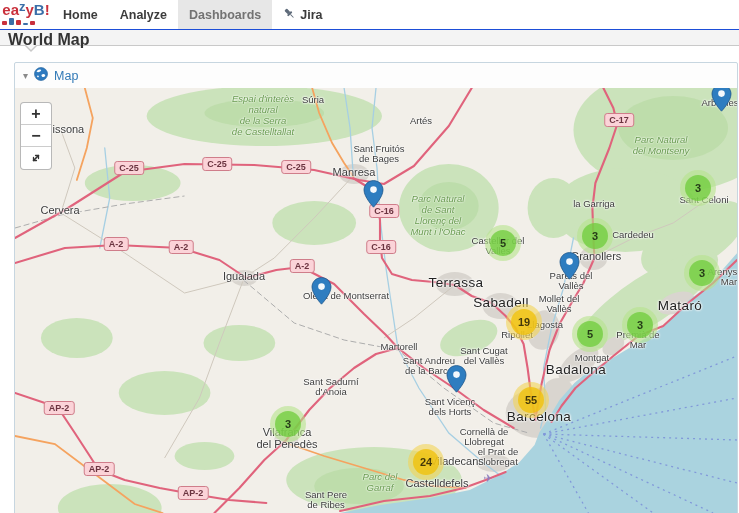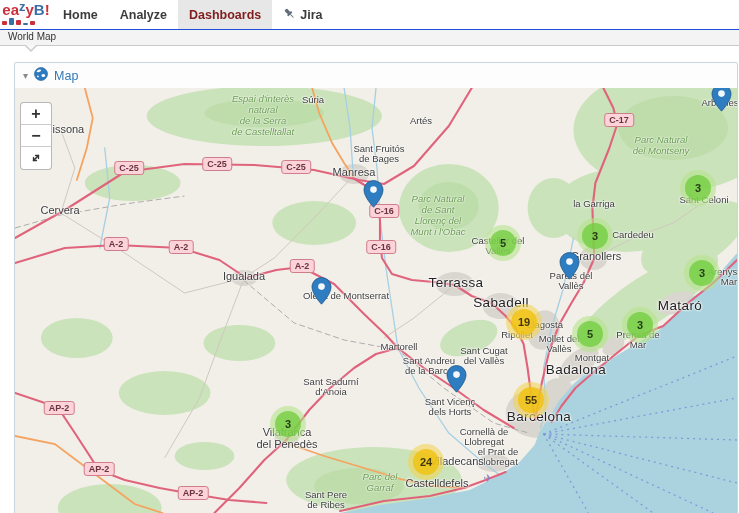--- a/index.html
+++ b/index.html
@@ -8,26 +8,26 @@
   .topnav{position:absolute;left:0;top:0;width:739px;height:29px;background:#fff;
     border-bottom:1px solid #1d4ed8;display:flex;align-items:stretch;}
   .logo{width:52px;display:flex;align-items:center;justify-content:center;cursor:pointer;}
   .logo-text{font-weight:bold;font-size:15px;line-height:12px;letter-spacing:0;}
   .lg-red{color:#c9303c;} .lg-blue{color:#3a6ea8;}
   .lg-z{position:relative;top:-4px;font-size:13px;}
   .logo-bars{display:flex;align-items:flex-end;gap:2px;height:7px;margin-top:1px;}
   .logo-bars i{display:block;width:5px;border-radius:1px;}
   .nav-item{display:flex;align-items:center;padding:0 11px;font-size:12.5px;font-weight:bold;
     color:#3c3c3c;text-decoration:none;cursor:pointer;}
-  .nav-item.active{background:#e7e7e7;color:#7f1d1d;}
+  .nav-item.active{background:#e7e7e7;color:#737373;}
   .nav-item .jira-ic{margin-right:4px;}
   
   .wm-bar{position:absolute;left:0;top:30px;width:739px;height:15px;background:#f4f4f4;
     border-bottom:1px solid #c9c9c9;}
-  .wm-title{position:absolute;left:8px;top:1px;font-size:10px;font-weight:normal;color:#333;}
+  .wm-title{position:absolute;left:8px;top:1px;font-size:16px;font-weight:bold;color:#333;}
   .wm-notch-outer{position:absolute;left:25px;top:46px;width:0;height:0;
     border-left:6px solid transparent;border-right:6px solid transparent;border-top:6px solid #c9c9c9;}
   .wm-notch-inner{position:absolute;left:26px;top:45px;width:0;height:0;
     border-left:5px solid transparent;border-right:5px solid transparent;border-top:5px solid #f8f8f8;}
   
   .panel{position:absolute;left:14px;top:62px;width:722px;height:460px;
     border:1px solid #c7d6e0;border-radius:2px;background:#fdfdfd;}
   .panel-header{height:25px;display:flex;align-items:center;padding-left:8px;gap:6px;}
   .caret{color:#8a8a8a;font-size:10px;cursor:pointer;}
   .panel-title{color:#337ab7;font-size:12.5px;text-decoration:none;cursor:pointer;}
@@ -290,21 +290,21 @@
       <div class="city-label s" style="left: 618px; top: 147px;">
         <div>Cardedeu</div>
       </div>
       <div class="city-label m" style="left: 581px; top: 169px;">
         <div>Granollers</div>
       </div>
       <div class="city-label s" style="left: 556px; top: 193px;">
         <div>Parets del</div>
         <div>Vallès</div>
       </div>
-      <div class="city-label s" style="left: 544px; top: 216px; margin-top: 40px;">
+      <div class="city-label s" style="left: 544px; top: 216px;">
         <div>Mollet del</div>
         <div>Vallès</div>
       </div>
       <div class="city-label s" style="left: 530px; top: 237px;">
         <div>Llagosta</div>
       </div>
       <div class="city-label s" style="left: 502px; top: 247px;">
         <div>Ripollet</div>
       </div>
       <div class="city-label s" style="left: 469px; top: 268px;">

